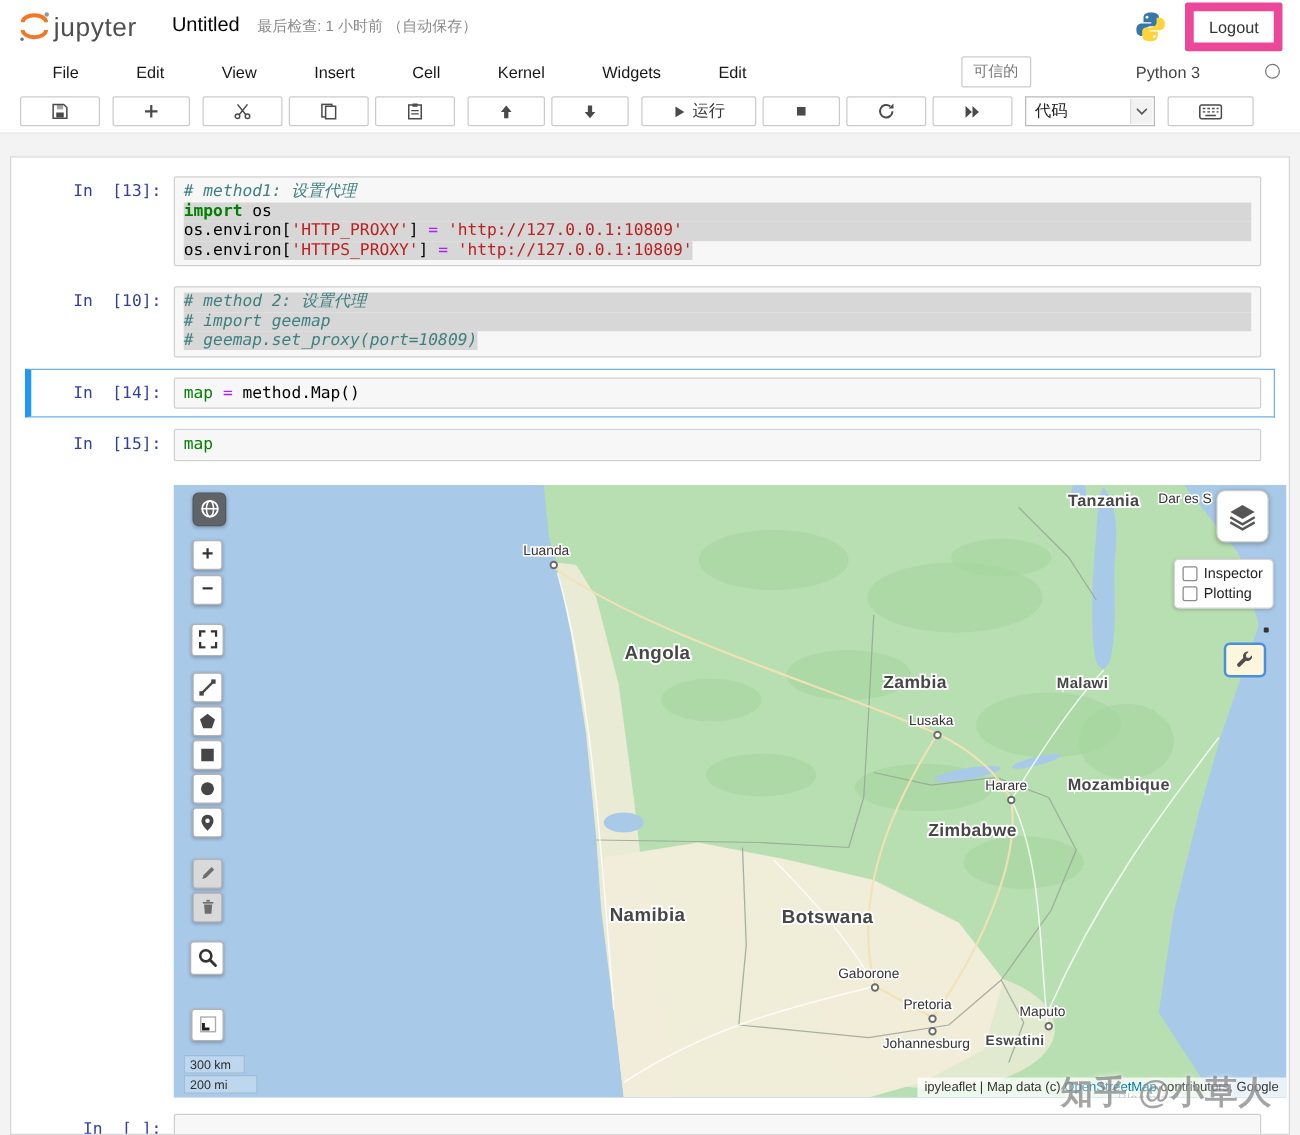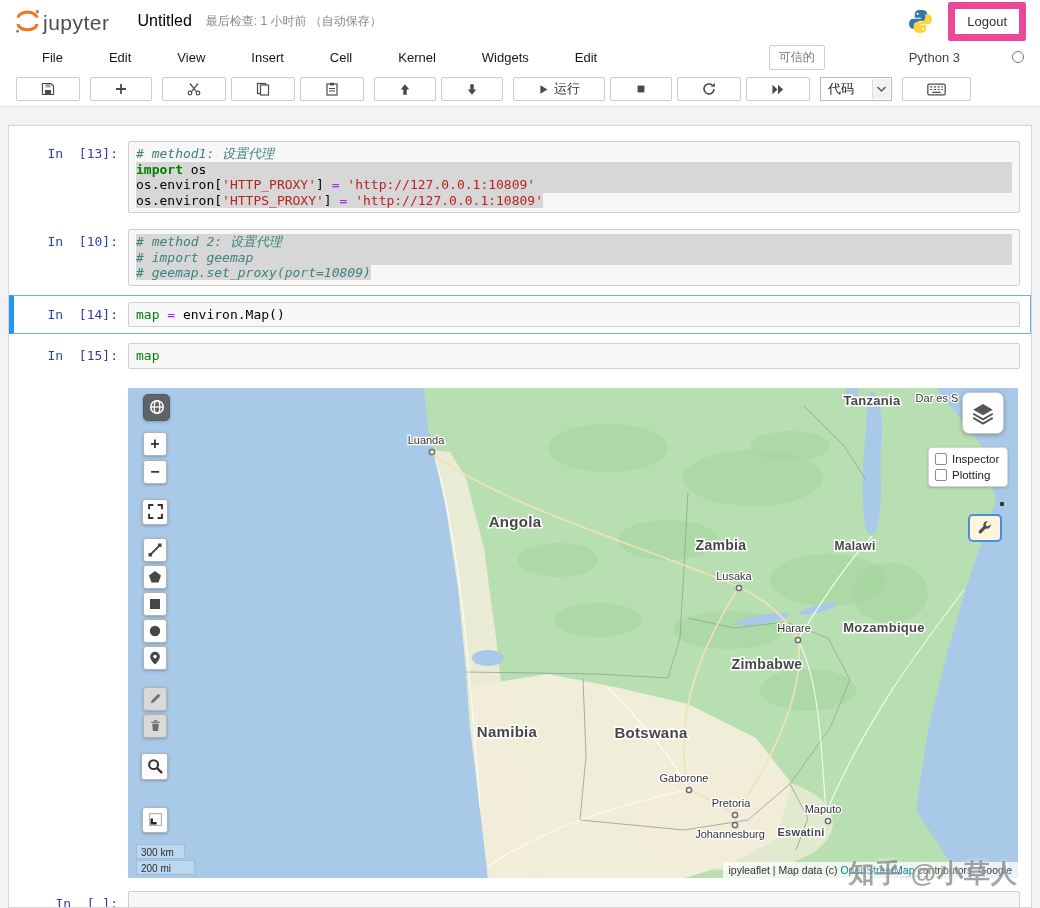--- a/index.html
+++ b/index.html
@@ -24,26 +24,26 @@
   .trusted { font-size:12px; color:#777; border:1px solid #ccc; border-radius:2px; padding:3px 9px; background:#fff; }
   .kernel { font-size:13px; color:#444; margin-left:38px; }
   .kernel-dot { width:12px; height:12px; border:1.5px solid #757575; border-radius:50%; margin-left:6px; }
 
   
   .toolbar { height:35px; display:flex; align-items:center; gap:10px; padding:0 0 0 16px; border-bottom:1px solid #e2e2e2; background:#fff; }
   .tb-group { display:flex; gap:5px; }
   .tb { height:24px; min-width:30px; border:1px solid #cbcbcb; background:#fff; border-radius:2px; display:inline-flex; align-items:center; justify-content:center; padding:0 24px; color:#4a4a4a; cursor:pointer; font-family:inherit; }
   .tb svg { display:block; }
   .tb.run { gap:5px; font-size:13px; color:#333; }
-  .cell-type { height:24px; width:72px; border:1px solid #b9b9b9; background:#fff; display:flex; align-items:center; font-size:13px; color:#222; padding-left:7px; position:relative; cursor:pointer; }
+  .cell-type { height:24px; width:104px; border:1px solid #b9b9b9; background:#fff; display:flex; align-items:center; font-size:13px; color:#222; padding-left:7px; position:relative; cursor:pointer; }
   .cell-type .sel-arrow { position:absolute; right:1px; top:1px; bottom:1px; width:18px; display:flex; align-items:center; justify-content:center; background:#f2f2f2; border-left:1px solid #ddd; }
 
   
   .main { background:#f3f3f3; height:801px; padding:18px 8px 0; }
-  .notebook { background:#fff; border:1px solid #d7d7d7; height:783px; padding:6px 0 10px; overflow:hidden; }
+  .notebook { background:#fff; border:1px solid #d7d7d7; height:783px; padding:6px 11px 10px; overflow:hidden; }
   .cell { display:flex; padding:6px 10px 6px 6px; border:1px solid transparent; border-left:5px solid transparent; margin:2px 0; }
   .cell.selected { border-color:#6fb0e8; border-left-color:#2196f3; }
   .prompt { width:108px; flex:none; text-align:right; padding:5px 10px 0 0; color:#303F9F; font:13px "DejaVu Sans Mono", monospace; white-space:pre; }
   .input { flex:1; border:1px solid #d0d0d0; border-radius:2px; background:#f7f7f7; padding:4px 7px; font:13px/15.5px "DejaVu Sans Mono", monospace; color:#000; cursor:text; }
   .cm-line { white-space:pre; min-height:15.5px; }
   .hl-full { background:#d7d7d7; }
   .hl-text { background:#d7d7d7; }
   .tk-com { color:#408080; font-style:italic; }
   .tk-kw  { color:#008000; font-weight:bold; }
   .tk-str { color:#BA2121; }
@@ -246,21 +246,21 @@
         <div class="input">
             <div class="cm-line hl-full"><span class="tk-com"># method 2: 设置代理</span></div>
             <div class="cm-line hl-full"><span class="tk-com"># import geemap</span></div>
             <div class="cm-line"><span class="hl-text"><span class="tk-com"># geemap.set_proxy(port=10809)</span></span></div>
           </div>
       </div>
 
       <div class="cell selected">
         <div class="prompt">In  [14]:</div>
         <div class="input">
-            <div class="cm-line"><span class="tk-bi">map</span><span class="tk-pl"> </span><span class="tk-op">=</span><span class="tk-pl"> environ.Map()</span></div>
+            <div class="cm-line"><span class="tk-bi">map</span><span class="tk-pl"> </span><span class="tk-op">=</span><span class="tk-pl"> method.Map()</span></div>
           </div>
       </div>
 
       <div class="cell">
         <div class="prompt">In  [15]:</div>
         <div class="input">
             <div class="cm-line"><span class="tk-bi">map</span></div>
           </div>
       </div>
 

